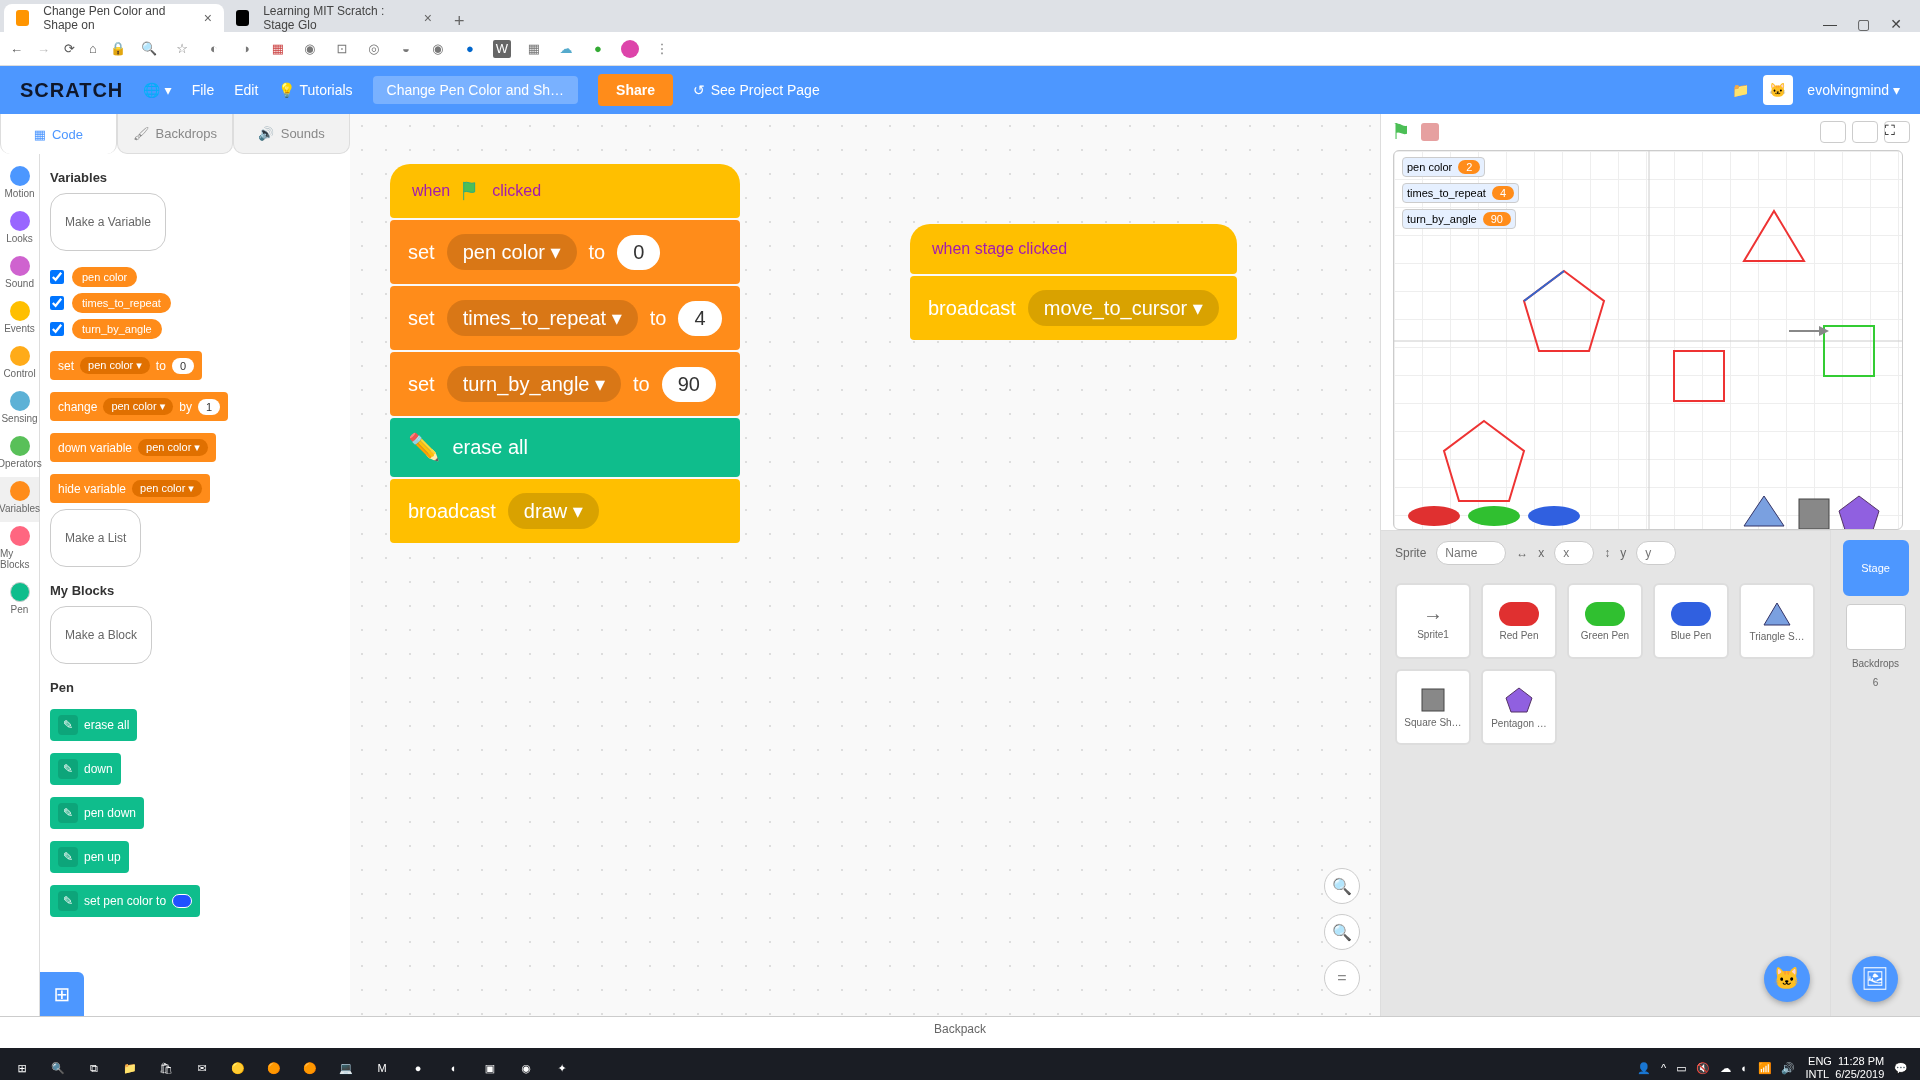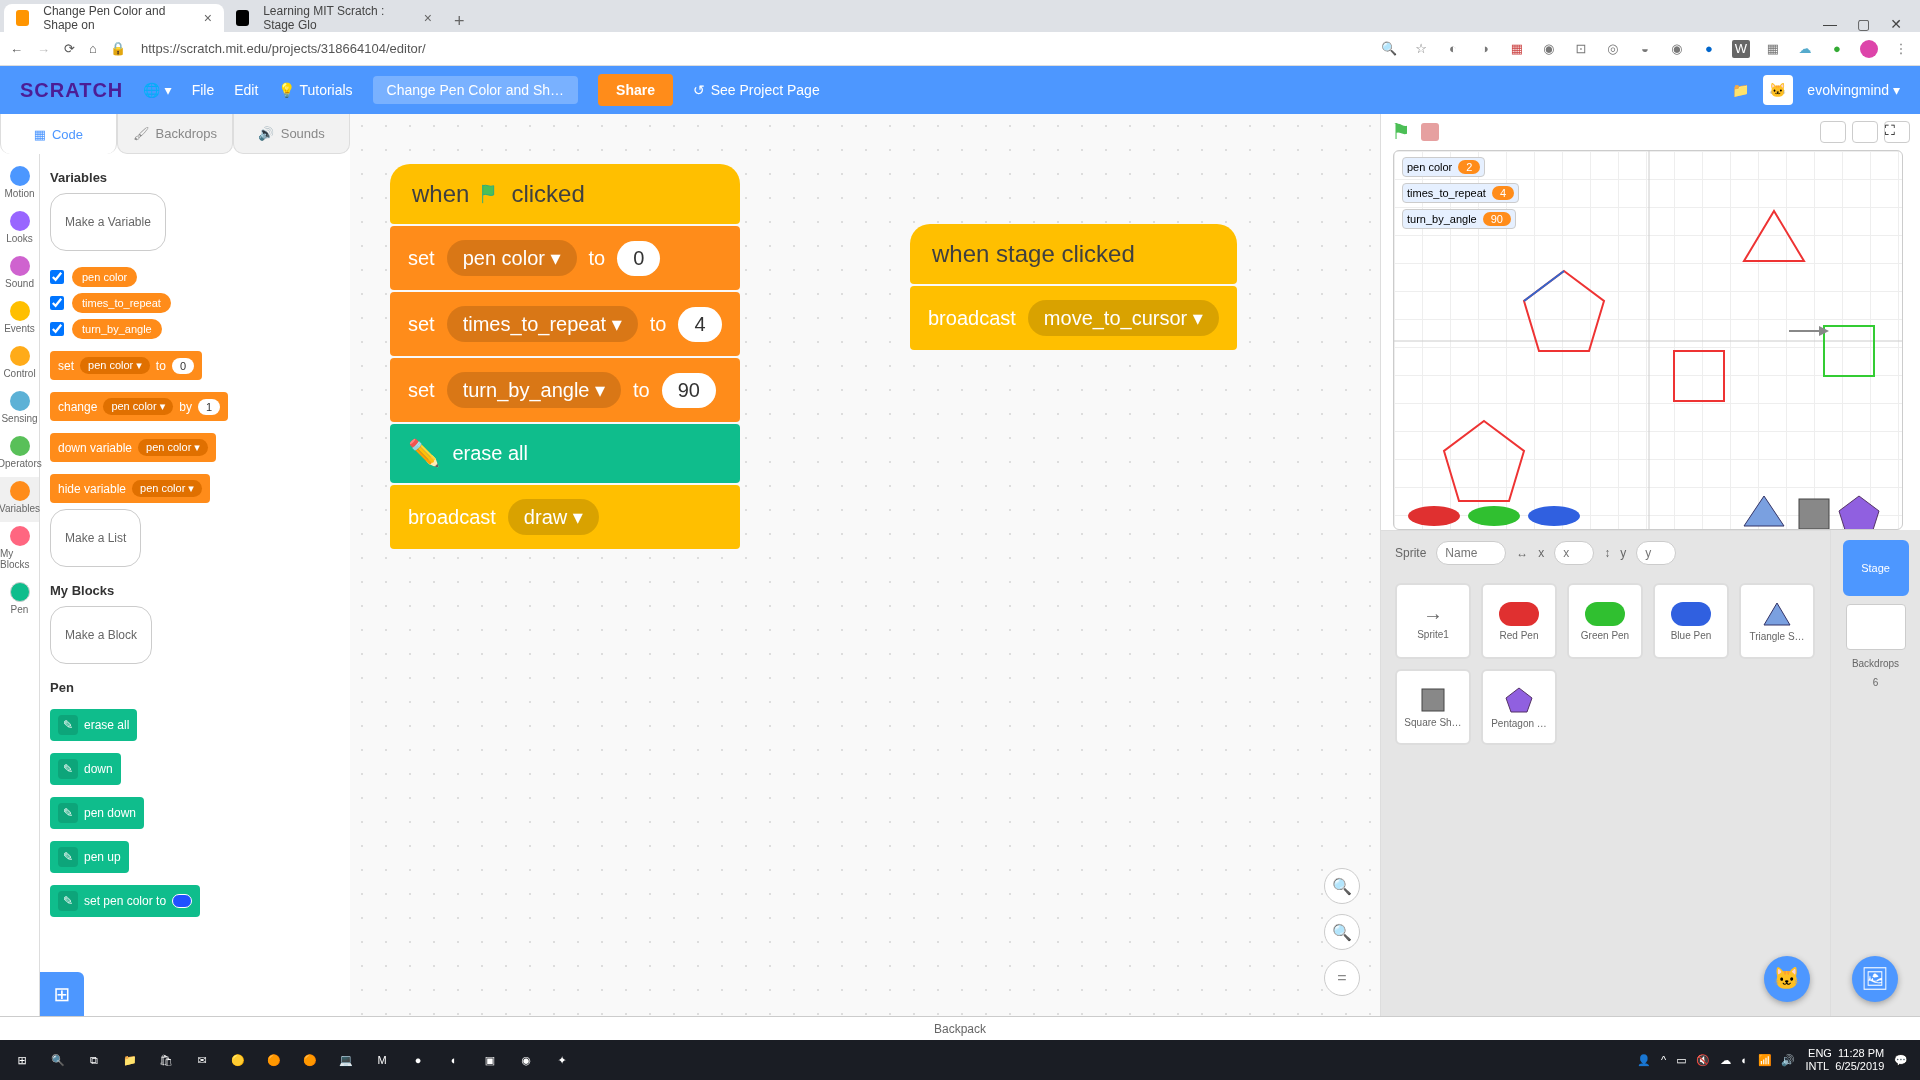--- a/index.html
+++ b/index.html
@@ -13,21 +13,21 @@
 .tab-close { font-size: 14px; color: #666; }
 .newtab { padding: 0 10px; font-size: 18px; color: #666; }
 .window-ctrl { margin-left: auto; display: flex; gap: 20px; padding: 0 14px; color: #444; font-size: 14px; }
 .addr-bar { height: 34px; background: #fff; border-bottom: 1px solid #ddd; display: flex; align-items: center; padding: 0 10px; gap: 14px; font-size: 13px; color: #555; }
 .addr-bar .url { flex: 1; }
 .addr-icons { display: flex; gap: 14px; align-items: center; color: #777; }
 .addr-icons span { width: 18px; height: 18px; display: inline-flex; align-items: center; justify-content: center; }
 
 
 .scratch-header { height: 48px; background: #4d97ff; display: flex; align-items: center; padding: 0 20px; gap: 20px; color: #fff; font-size: 14px; }
-.scratch-logo { font-weight: bold; font-size: 20px; letter-spacing: 1px; font-family: Arial Black, sans-serif; color: #4c1d95; }
+.scratch-logo { font-weight: bold; font-size: 20px; letter-spacing: 1px; font-family: Arial Black, sans-serif; color: #0f172a; }
 .scratch-header .menu-item { cursor: pointer; }
 .proj-title { background: rgba(255,255,255,0.25); padding: 6px 14px; border-radius: 4px; }
 .share-btn { background: #ff8c1a; padding: 8px 18px; border-radius: 4px; font-weight: bold; }
 .see-proj { display: flex; align-items: center; gap: 6px; }
 .header-right { margin-left: auto; display: flex; align-items: center; gap: 14px; }
 .user-avatar { width: 30px; height: 30px; background: #fff; border-radius: 4px; display: flex; align-items: center; justify-content: center; }
 
 
 .main { display: flex; height: calc(1080px - 32px - 34px - 48px - 24px - 40px); }
 .left-panel { width: 350px; display: flex; background: #fff; flex-direction: column; }
@@ -49,21 +49,21 @@
 .block-orange { background: #ff8c1a; color: #fff; font-size: 12px; padding: 6px 8px; border-radius: 4px; margin: 6px 0; display: inline-flex; align-items: center; gap: 6px; }
 .block-orange .drop { background: #e07000; padding: 2px 8px; border-radius: 10px; font-size: 11px; }
 .block-orange .num { background: #fff; color: #333; padding: 2px 8px; border-radius: 10px; font-size: 11px; min-width: 18px; text-align: center; }
 .block-green { background: #0fbd8c; color: #fff; font-size: 12px; padding: 6px 8px; border-radius: 4px; margin: 6px 0; display: inline-flex; align-items: center; gap: 6px; }
 .pen-icon-sm { width: 20px; height: 20px; background: #0da57a; border-radius: 4px; display: inline-flex; align-items: center; justify-content: center; }
 .block-green .colorswatch { width: 20px; height: 14px; background: #2050ff; border-radius: 10px; border: 1px solid #fff; }
 
 
 .scripts-area { flex: 1; background: #f9f9f9; position: relative; background-image: radial-gradient(#ddd 1px, transparent 1px); background-size: 24px 24px; }
 .stack { position: absolute; }
-.hat { background: #ffbf00; color: #404040; padding: 16px 22px; border-radius: 20px 20px 4px 4px; font-size: 24px; position: relative; display: flex; align-items: center; gap: 10px; }
+.hat { background: #ffbf00; color: #a21caf; padding: 16px 22px; border-radius: 20px 20px 4px 4px; font-size: 16px; position: relative; display: flex; align-items: center; gap: 10px; }
 .bblock { color: #fff; padding: 14px 18px; font-size: 20px; display: flex; align-items: center; gap: 12px; border-radius: 4px; margin-top: 2px; }
 .bblock.orange { background: #ff8c1a; }
 .bblock.green { background: #0fbd8c; }
 .bblock.yellow { background: #ffbf00; }
 .bblock .drop { background: rgba(0,0,0,0.15); padding: 6px 16px; border-radius: 18px; display: inline-flex; align-items: center; gap: 6px; }
 .bblock .num { background: #fff; color: #333; padding: 6px 16px; border-radius: 18px; min-width: 30px; text-align: center; }
 .flag-icon { display: inline-block; width: 22px; height: 22px; }
 .zoom-controls { position: absolute; right: 20px; bottom: 20px; display: flex; flex-direction: column; gap: 10px; }
 .zoom-btn { width: 36px; height: 36px; border-radius: 50%; background: #fff; border: 1px solid #ccc; display: flex; align-items: center; justify-content: center; color: #888; font-size: 16px; }
 
@@ -86,21 +86,21 @@
 .sprite-thumb { width: 76px; height: 76px; border: 2px solid #ddd; border-radius: 6px; display: flex; flex-direction: column; align-items: center; justify-content: center; font-size: 10px; color: #666; gap: 4px; background: #fff; }
 .sprite-thumb .thumb-icon { width: 40px; height: 24px; border-radius: 12px; }
 .stage-col { width: 90px; border-left: 1px solid #ddd; display: flex; flex-direction: column; align-items: center; padding: 10px 0; gap: 8px; }
 .stage-sel { width: 66px; height: 56px; border: 2px solid #4d97ff; background: #4d97ff; color: #fff; border-radius: 6px; display: flex; flex-direction: column; align-items: center; justify-content: center; font-size: 11px; }
 .backdrop-thumb { width: 60px; height: 46px; border: 1px solid #ccc; border-radius: 4px; background: #fff; }
 .fab { position: absolute; width: 46px; height: 46px; border-radius: 50%; background: #4d97ff; color: #fff; display: flex; align-items: center; justify-content: center; font-size: 22px; box-shadow: 0 2px 6px rgba(0,0,0,0.3); }
 .sprites-pane { flex: 1; display: flex; position: relative; background: #e5e5e5; }
 .sprites-left { flex: 1; display: flex; flex-direction: column; }
 
 
-.backpack { height: 24px; border-top: 1px solid #ccc; background: #fff; text-align: center; font-size: 12px; color: #666; line-height: 24px; }
+.backpack { height: 32px; border-top: 1px solid #ccc; background: #fff; text-align: center; font-size: 12px; color: #666; line-height: 24px; }
 
 
 .taskbar { height: 40px; background: #1a1d24; display: flex; align-items: center; padding: 0 6px; gap: 4px; color: #fff; font-size: 11px; }
 .taskbar .tb-item { width: 32px; height: 32px; display: flex; align-items: center; justify-content: center; }
 .taskbar .tb-right { margin-left: auto; display: flex; align-items: center; gap: 10px; padding-right: 6px; }
 .taskbar .time { text-align: right; line-height: 1.2; }
 
 .ext-btn { position: absolute; left: 0; bottom: 0; width: 44px; height: 44px; background: #4d97ff; display: flex; align-items: center; justify-content: center; color: #fff; font-size: 20px; border-top-right-radius: 6px; }
 
 svg { display: block; }
@@ -126,21 +126,20 @@
     <span>✕</span>
   </div>
 </div>
 
 <div class="addr-bar">
   <span>←</span>
   <span style="opacity:.4">→</span>
   <span>⟳</span>
   <span>⌂</span>
   <span>🔒</span>
-  <span class="url">https://scratch.mit.edu/projects/318664104/editor/</span>
   <div class="addr-icons">
     <span>🔍</span>
     <span>☆</span>
     <span>◐</span>
     <span>◑</span>
     <span style="color:#c44">▦</span>
     <span>◉</span>
     <span>⊡</span>
     <span>◎</span>
     <span>◒</span>

